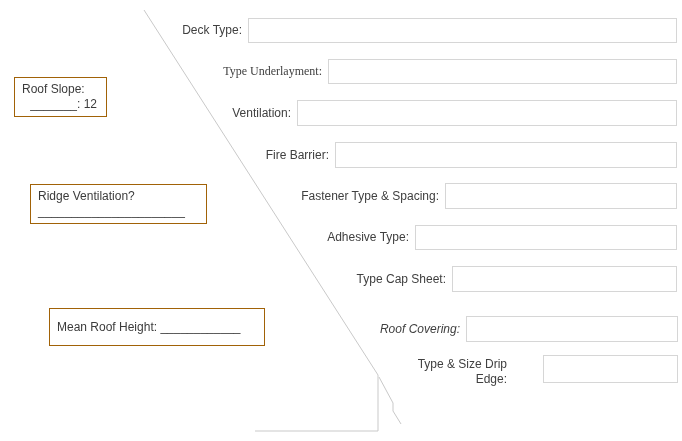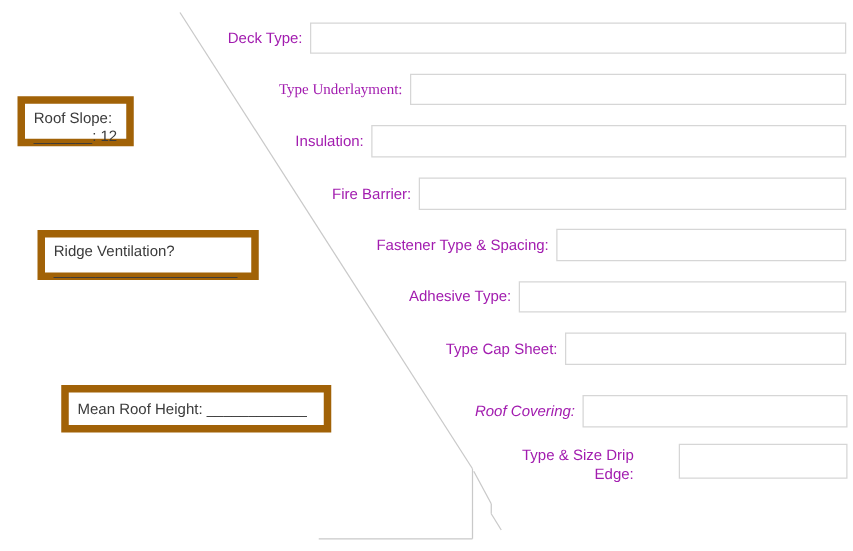--- a/index.html
+++ b/index.html
@@ -21,21 +21,21 @@
   }
   svg.roofline line {
     stroke: #c9c9c9;
     stroke-width: 1;
     fill: none;
   }
   .lbl {
     position: absolute;
     font-size: 12px;
     line-height: 15px;
-    color: #a21caf;
+    color: #404040;
     white-space: nowrap;
     text-align: right;
   }
   .field-box {
     position: absolute;
     box-sizing: border-box;
     border: 1px solid #d6d6d6;
     background: #ffffff;
     height: 25px;
     font-family: "Liberation Sans", "DejaVu Sans", sans-serif;
@@ -52,21 +52,21 @@
   .r4-lbl { right: 243px; top: 189px; }  .r4-box { left: 445px; top: 183px; width: 232px; height: 26px; }
   .r5-lbl { right: 273px; top: 230px; }  .r5-box { left: 415px; top: 225px; width: 262px; }
   .r6-lbl { right: 236px; top: 272px; }  .r6-box { left: 452px; top: 266px; width: 225px; height: 26px; }
   .r7-lbl { right: 222px; top: 322px; font-style: italic; }  .r7-box { left: 466px; top: 316px; width: 212px; height: 26px; }
   .r8-lbl { left: 395px;  top: 357px; width: 112px; white-space: normal; text-align: right; }
   .r8-box { left: 543px; top: 355px; width: 135px; height: 28px; }
   
   .note {
     position: absolute;
     box-sizing: border-box;
-    border: 6px solid #a16207;
+    border: 1px solid #a16207;
     background: #ffffff;
     font-size: 12px;
     line-height: 15px;
     color: #3b3b3b;
     padding: 4px 7px;
     white-space: nowrap;
   }
   .note-roof-slope  { left: 14px; top: 77px;  width: 93px;  height: 40px; }
   .note-roof-slope .l2 { text-align: right; padding-right: 2px; }
   .note-ridge-vent  { left: 30px; top: 184px; width: 177px; height: 40px; }
@@ -86,21 +86,21 @@
     <line x1="393" y1="403" x2="393" y2="411"></line>
     <line x1="393" y1="411" x2="401" y2="424"></line>
   </svg>
 
   <div class="lbl r0-lbl">Deck Type:</div>
   <input class="field-box r0-box" type="text" value="" style="">
 
   <div class="lbl r1-lbl">Type Underlayment:</div>
   <input class="field-box r1-box" type="text" value="" style="">
 
-  <div class="lbl r2-lbl">Insulation:</div>
+  <div class="lbl r2-lbl">Ventilation:</div>
   <input class="field-box r2-box" type="text" value="" style="">
 
   <div class="lbl r3-lbl">Fire Barrier:</div>
   <input class="field-box r3-box" type="text" value="" style="">
 
   <div class="lbl r4-lbl">Fastener Type &amp; Spacing:</div>
   <input class="field-box r4-box" type="text" value="" style="">
 
   <div class="lbl r5-lbl">Adhesive Type:</div>
   <input class="field-box r5-box" type="text" value="" style="">

